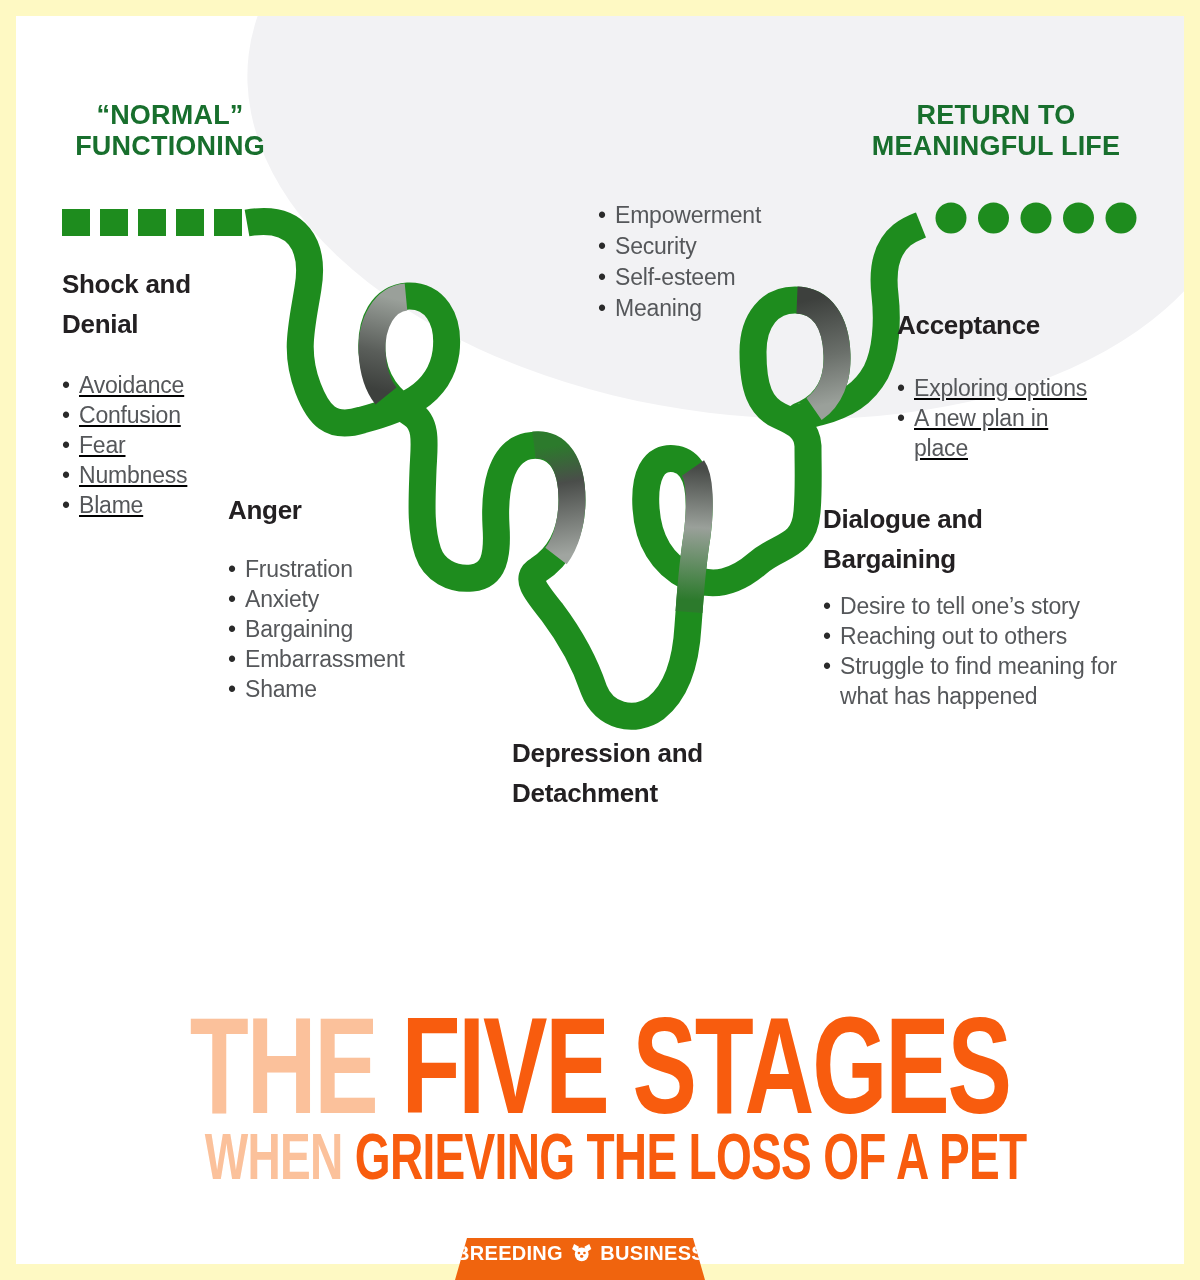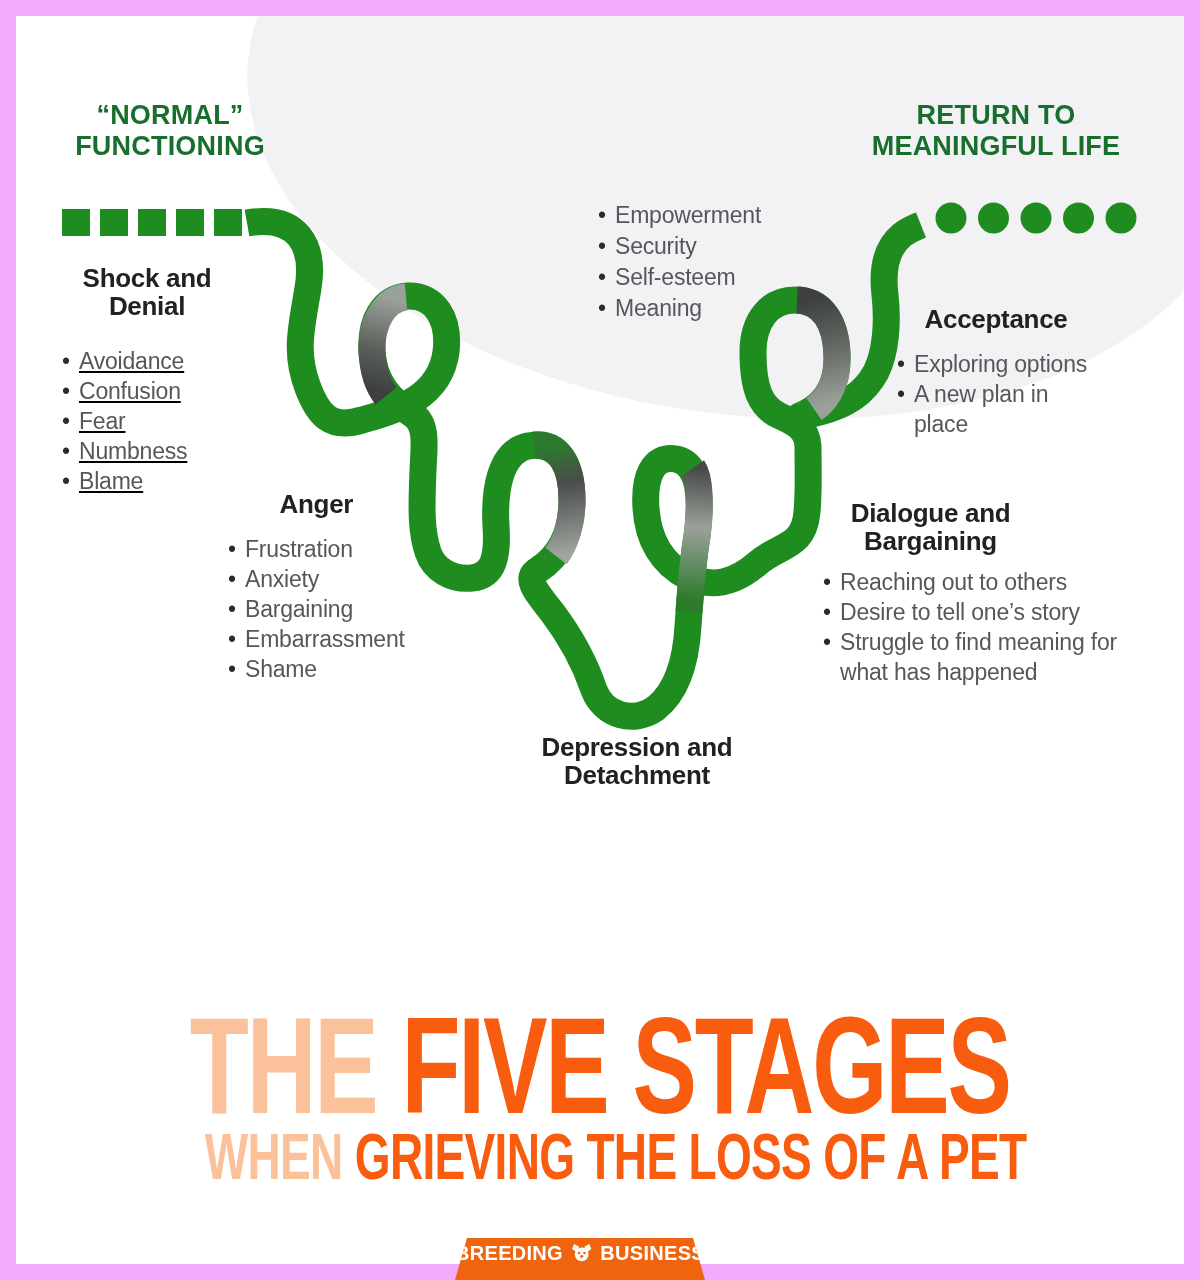--- a/index.html
+++ b/index.html
@@ -1,56 +1,56 @@
 <!DOCTYPE html>
 <html><head>
 <meta charset="utf-8">
 <style>
   html,body { margin:0; padding:0; background:#e8e8e8; }
   * { box-sizing:border-box; }
   .frame {
     position:relative; width:1200px; height:1280px;
-    background:#f0abfc; overflow:hidden;
+    background:#fef9c3; overflow:hidden;
     font-family:"Liberation Sans", sans-serif;
   }
   .canvas {
     position:absolute; left:16px; top:16px; right:16px; bottom:16px;
     background:#ffffff; overflow:hidden;
   }
   .world { position:absolute; left:-16px; top:-16px; width:1200px; height:1280px; }
   .ribbon-svg { position:absolute; left:0; top:0; width:1200px; height:1280px; }
 
   
   .endpoint { position:absolute; text-align:center; color:#186f2d; font-weight:bold;
               font-size:27px; line-height:31px; letter-spacing:0.2px; }
   .endpoint.start { left:50px; top:100px; width:240px; }
   .endpoint.end   { left:850px; top:100px; width:292px; }
 
   
   .stage { position:absolute; }
-  .stage h3 { margin:0; font-size:26px; line-height:28px; color:#232022;
-              font-weight:bold; letter-spacing:-0.3px;text-align:center; }
+  .stage h3 { margin:0; font-size:26px; line-height:40px; color:#232022;
+              font-weight:bold; letter-spacing:-0.3px; }
   .stage ul, .plain-list { margin:0; padding:0; list-style:none; }
   .stage li, .plain-list li {
     position:relative; padding-left:17px; color:#55575a;
     font-size:23px; line-height:30px; letter-spacing:-0.2px;
   }
   .stage li::before, .plain-list li::before {
     content:"•"; position:absolute; left:0; top:0; color:#2a2a2a;
   }
   .stage-shock      { left:62px;  top:264px; }  .stage-shock h3 { width:170px; }
   .stage-shock ul   { margin-top:26px;text-decoration:underline; }
   .stage-anger      { left:228px; top:490px; }
-  .stage-anger ul   { margin-top:16px; }
+  .stage-anger ul   { margin-top:24px; }
   .stage-depression { left:512px; top:733px; }  .stage-depression h3 { width:250px; }
   .stage-depression ul { margin-top:18px; }
   .stage-dialogue   { left:823px; top:499px; }  .stage-dialogue h3 { width:215px; }
   .stage-dialogue ul { margin-top:12px; width:318px; }
   .stage-acceptance { left:897px; top:305px; }
-  .stage-acceptance ul { margin-top:16px; width:198px; }
+  .stage-acceptance ul { margin-top:28px; width:198px;text-decoration:underline; }
   .recovery-list { position:absolute; left:598px; top:200px; }
   .recovery-list li { line-height:31px; }
 
   
   .title1 { position:absolute; left:0; width:1200px; top:996px; text-align:center;
             font-weight:bold; font-size:138px; line-height:138px; letter-spacing:-3px;
             white-space:nowrap; }
   .title2 { position:absolute; left:16px; width:1200px; top:1124px; text-align:center;
             font-weight:bold; font-size:64px; line-height:66px; letter-spacing:-1px;
             white-space:nowrap; }
@@ -208,22 +208,22 @@
         <h3>Acceptance</h3>
         <ul>
           <li>Exploring options</li>
           <li>A new plan in place</li>
         </ul>
       </div>
 
       <div class="stage stage-dialogue">
         <h3>Dialogue and Bargaining</h3>
         <ul>
+          <li>Desire to tell one’s story</li>
           <li>Reaching out to others</li>
-          <li>Desire to tell one’s story</li>
           <li>Struggle to find meaning for what has happened</li>
         </ul>
       </div>
 
       <div class="stage stage-depression">
         <h3>Depression and Detachment</h3>
       </div>
 
       <div class="title1">
         <span class="squeeze"><span class="t-pale">THE</span><span> </span><span class="t-orange">FIVE STAGES</span></span>

